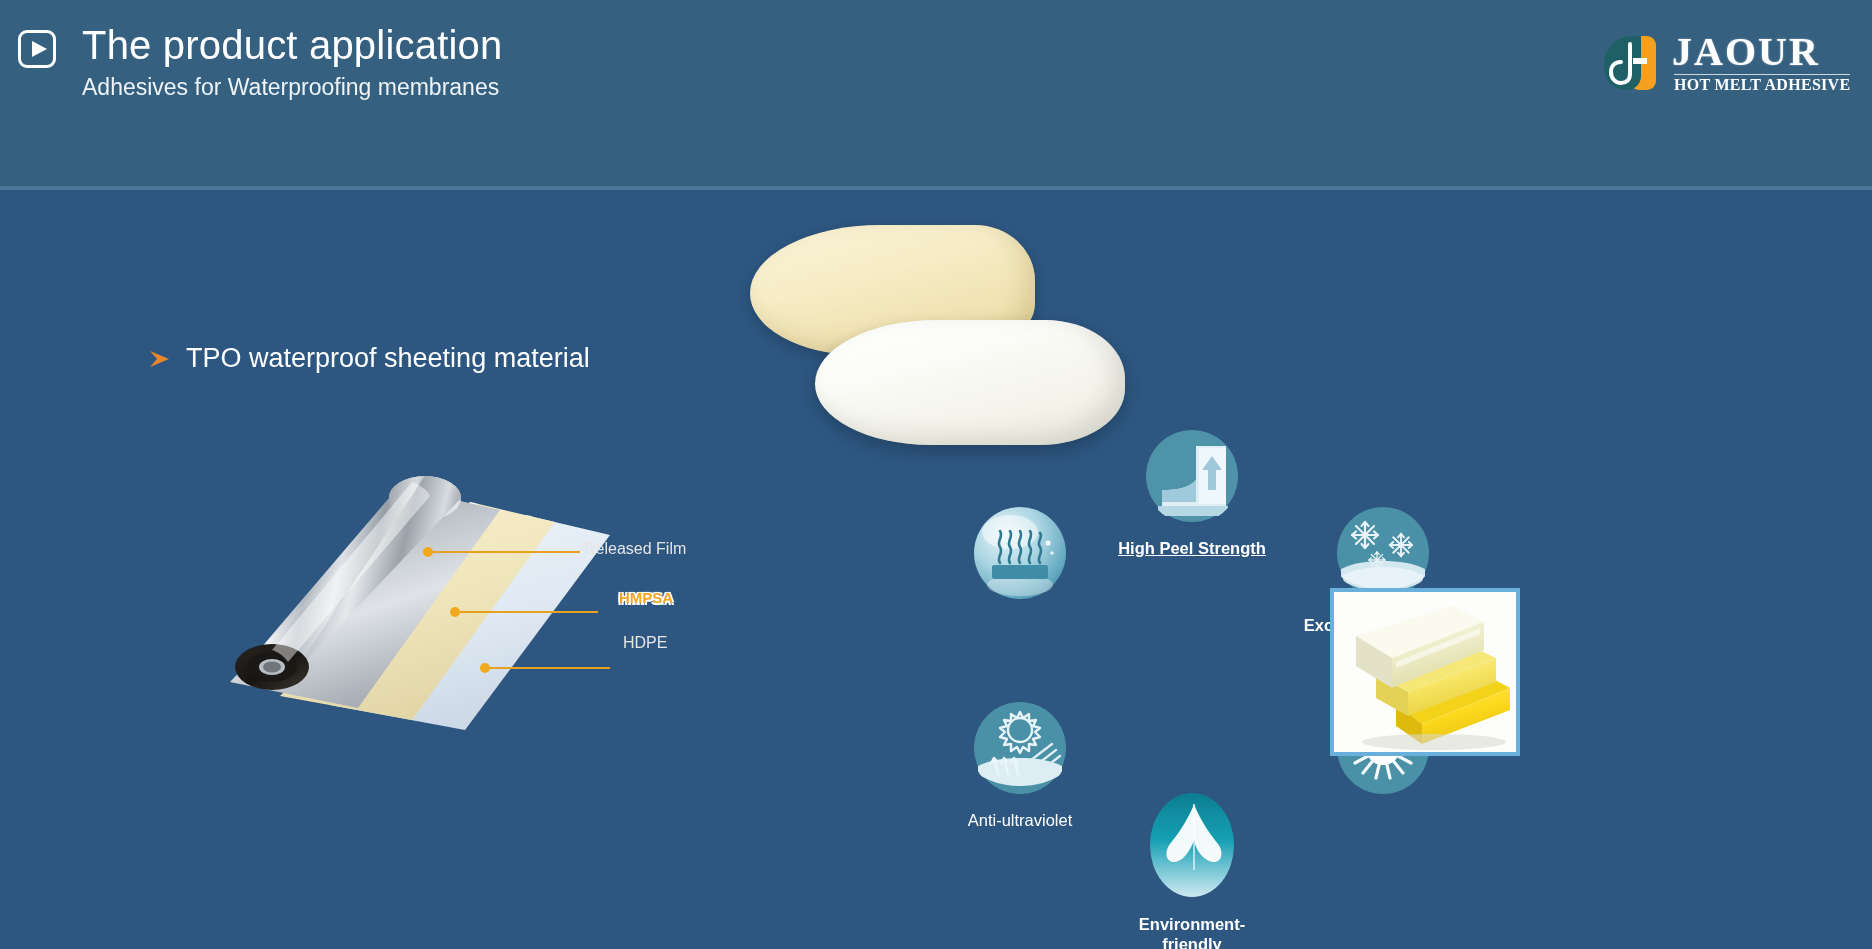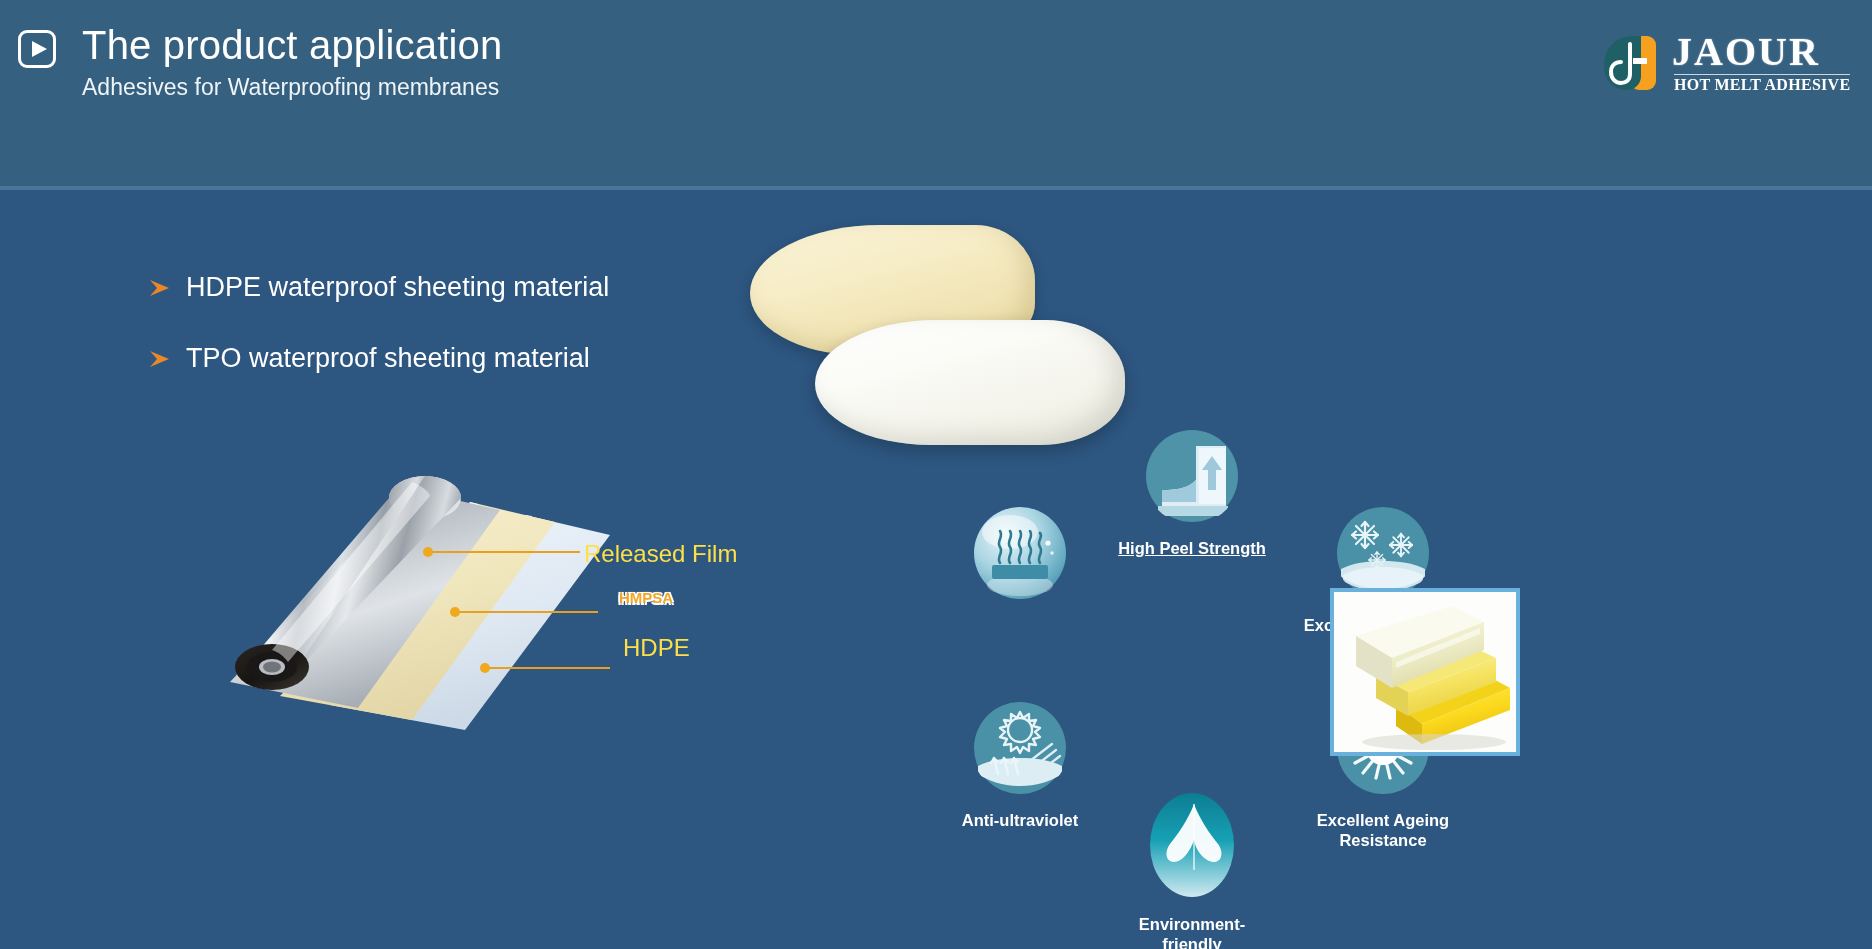--- a/index.html
+++ b/index.html
@@ -95,39 +95,39 @@
     border-radius:40% 26% 28% 38% / 52% 48% 46% 50%;
     box-shadow:inset -12px -8px 22px rgba(160,160,150,.3), 0 6px 16px rgba(0,0,0,.22);
   }
 
   
   #roll-diagram { position:absolute; left:180px; top:430px; width:540px; height:320px; }
 
   
   .callout { position:absolute; white-space:nowrap; }
   .callout-line { position:absolute; height:2px; background:#e8a020; }
-  .callout-text { position:absolute; font-size:24px; color:#fde047; }
+  .callout-text { position:absolute; font-size:16px; color:#e5e5e5; }
   #callout-hmpsa .callout-text {
     color:#f5a623; font-weight:700; font-size:15px;
     text-shadow:
       -1.5px -1.5px 0 #fff, 1.5px -1.5px 0 #fff,
       -1.5px 1.5px 0 #fff, 1.5px 1.5px 0 #fff,
       0 0 3px rgba(255,255,255,.9);
   }
 
   
   .feature { position:absolute; text-align:center; }
   .feature-circle {
     position:relative; border-radius:50%; margin:0 auto; overflow:hidden;
   }
   .feature-label {
     margin-top:10px; font-size:16.5px; line-height:20px;
     font-weight:700; color:#ffffff; white-space:pre-line;
   }
-  .feature-label.thin { font-weight:700; }
+  .feature-label.thin { font-weight:400; }
 
   
   #center-photo {
     position:absolute; left:1330px; top:588px; width:190px; height:168px;
     border:4px solid #6ab0dd; background:#ffffff; overflow:hidden;
   }
 </style>
 </head>
 <body>
 
@@ -147,27 +147,20 @@
     <svg id="logo-mark" viewBox="0 0 62 62">
       <rect x="30" y="4" width="26" height="54" rx="9" fill="#f5a01e"></rect>
       <path d="M34 4 C14 4 4 18 4 34 C4 49 14 58 26 58 C35 58 41 52 41 44 L41 4 Z" fill="#1f5f66"></path>
       <path d="M30 12 L30 42 C30 48 26 51 21 51 C15 51 11 46 11 40 C11 34 15 30 21 30" fill="none" stroke="#ffffff" stroke-width="4" stroke-linecap="round"></path>
       <rect x="33" y="26" width="14" height="6" fill="#ffffff"></rect>
     </svg>
     <div id="logo-wordmark">JAOUR</div>
     <div id="logo-tagline">HOT MELT ADHESIVE</div>
   </div>
 
-  <div class="bullet-row" id="bullet-0">
-    <span class="bullet-arrow">
-      <svg width="24" height="20" viewBox="0 0 24 20">
-        <path d="M2 2 L21 10 L2 18 L9 10 Z" fill="#e8882a"></path>
-      </svg>
-    </span><span class="bullet-text">HDPE waterproof sheeting  material</span>
-  </div>
 
   <div class="bullet-row" id="bullet-1">
     <span class="bullet-arrow">
       <svg width="24" height="20" viewBox="0 0 24 20">
         <path d="M2 2 L21 10 L2 18 L9 10 Z" fill="#e8882a"></path>
       </svg>
     </span><span class="bullet-text">TPO waterproof sheeting material</span>
   </div>
 
   <div id="pillows">
@@ -399,21 +392,20 @@
         <line x1="48" y1="48" x2="41" y2="78"></line>
         <line x1="48" y1="48" x2="28" y2="73"></line>
         <line x1="48" y1="48" x2="20" y2="63"></line>
         <line x1="48" y1="48" x2="17" y2="51"></line>
         <line x1="48" y1="48" x2="18" y2="39"></line>
         <line x1="48" y1="48" x2="25" y2="27"></line>
         <line x1="48" y1="48" x2="36" y2="19"></line>
       </g>
       <circle cx="48" cy="48" r="17" fill="#ffffff"></circle>
     </svg>
-    <div class="feature-label">Excellent Ageing Resistance</div>
   </div>
 
   <div id="center-photo">
     <svg width="182" height="160" viewBox="0 0 182 160">
       <defs>
         <linearGradient id="blkA" x1="0" y1="0" x2="0.4" y2="1">
           <stop offset="0%" stop-color="#f7f6e4"></stop>
           <stop offset="50%" stop-color="#eeedc9"></stop>
           <stop offset="100%" stop-color="#ddd9a4"></stop>
         </linearGradient>

